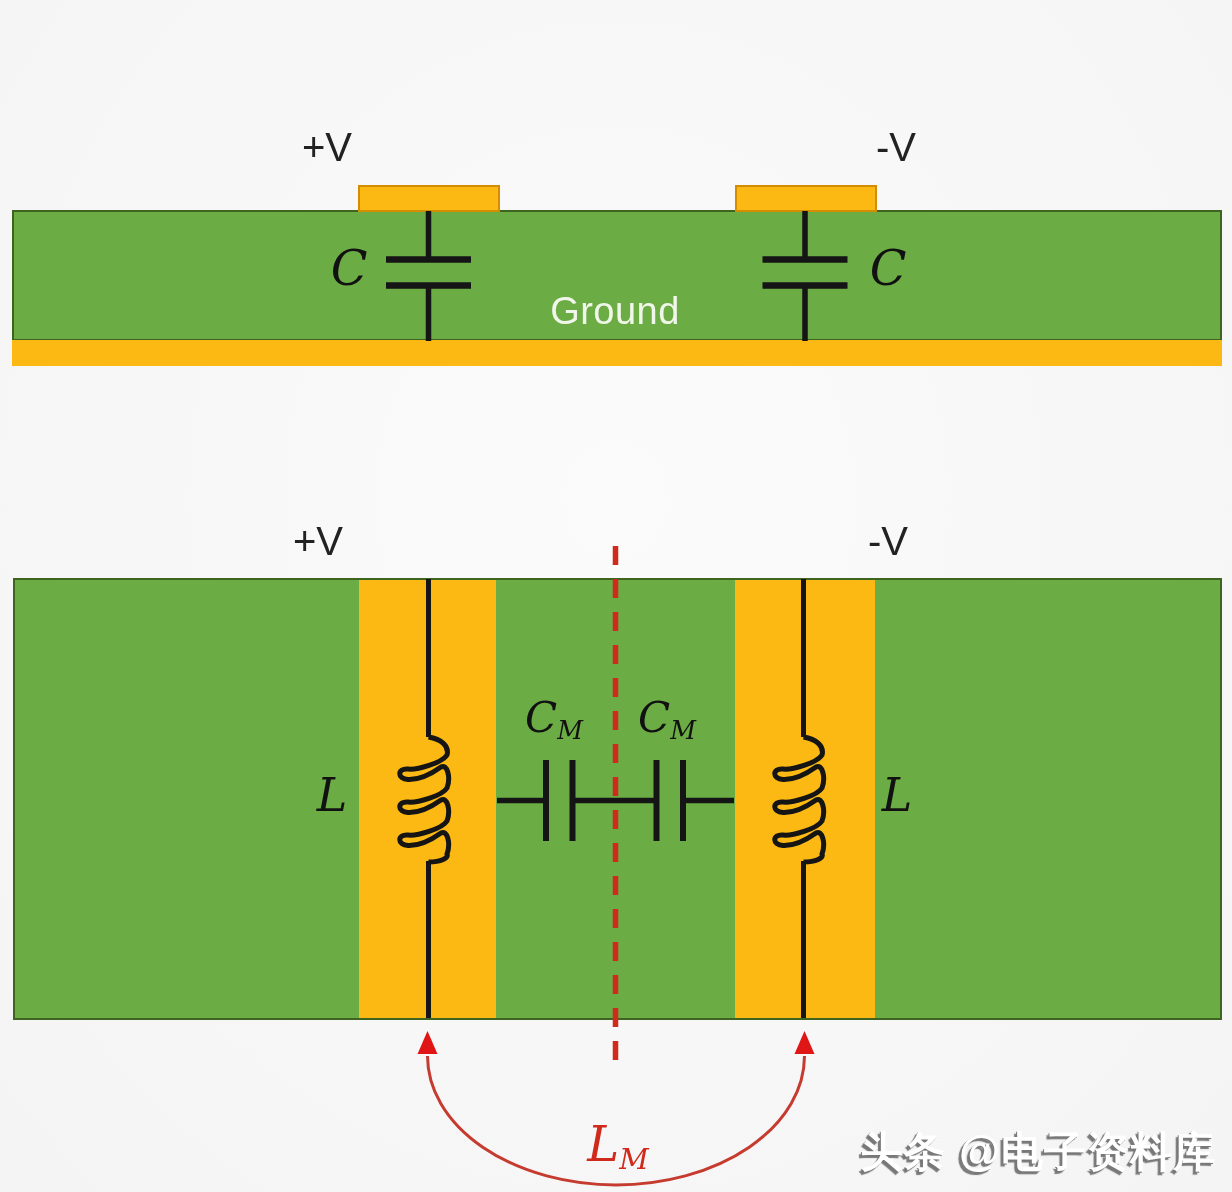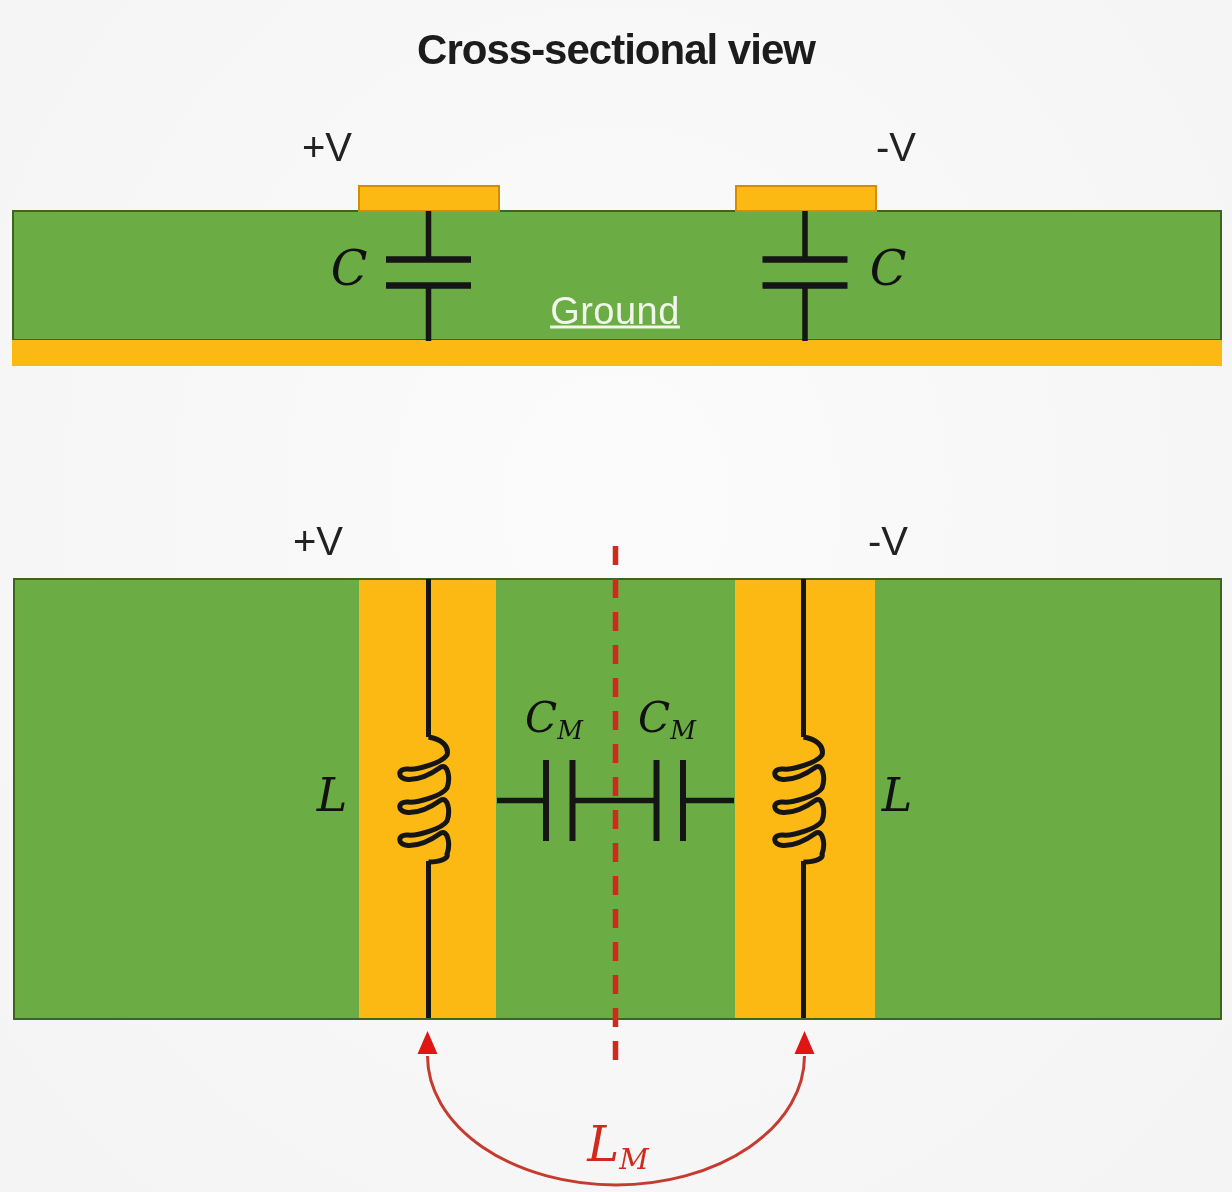--- a/index.html
+++ b/index.html
@@ -31,32 +31,31 @@
     text-shadow:-3px 3px 1px var(--watermark-shadow), -1px 1px 0 var(--watermark-shadow);
     letter-spacing:1px;
   }
   svg.overlay{position:absolute;left:0;top:0;pointer-events:none;}
 </style>
 </head>
 <body>
 
 <div class="stage">
 
-  <div class="abs title" style="left:0;top:26px;">Cross-sectional view</div>
 
   <div class="abs ctr vlabel" style="left:327px;top:147px;">+V</div>
   <div class="abs ctr vlabel" style="left:896px;top:147px;">-V</div>
 
   <div class="abs board board-edged" style="left:12px;top:210px;width:1210px;height:131px;"></div>
   <div class="abs copper" style="left:12px;top:340px;width:1210px;height:26px;"></div>
 
   <div class="abs pad" style="left:358px;top:185px;width:142px;height:27px;"></div>
   <div class="abs pad" style="left:735px;top:185px;width:142px;height:27px;"></div>
 
-  <div class="abs ctr ground-label" style="left:615px;top:311px;text-decoration:underline;">Ground</div>
+  <div class="abs ctr ground-label" style="left:615px;top:311px;">Ground</div>
 
   <div class="abs ctr math" style="left:349px;top:268px;font-size:48px;">C</div>
   <div class="abs ctr math" style="left:888px;top:268px;font-size:48px;">C</div>
 
 
   <div class="abs ctr vlabel" style="left:318px;top:541px;">+V</div>
   <div class="abs ctr vlabel" style="left:888px;top:541px;">-V</div>
 
   <div class="abs board board-edged" style="left:13px;top:578px;width:1209px;height:442px;"></div>
   <div class="abs copper" style="left:359px;top:580px;width:137px;height:438px;"></div>
@@ -118,14 +117,15 @@
   </svg>
 
   <div class="abs ctr math" style="left:332px;top:795px;font-size:46px;">L</div>
   <div class="abs ctr math" style="left:897px;top:795px;font-size:46px;">L</div>
 
   <div class="abs ctr math" style="left:554px;top:720px;font-size:42px;"><span>C</span><span class="sub">M</span></div>
   <div class="abs ctr math" style="left:667px;top:720px;font-size:42px;"><span>C</span><span class="sub">M</span></div>
 
   <div class="abs ctr math red-math" style="left:600px;top:1147px;font-size:48px;"><span>L</span><span class="sub">M</span></div>
 
+  <div class="abs watermark" style="right:16px;top:1124px;">头条 @电子资料库</div>
 
 </div>
 
 </body></html>

